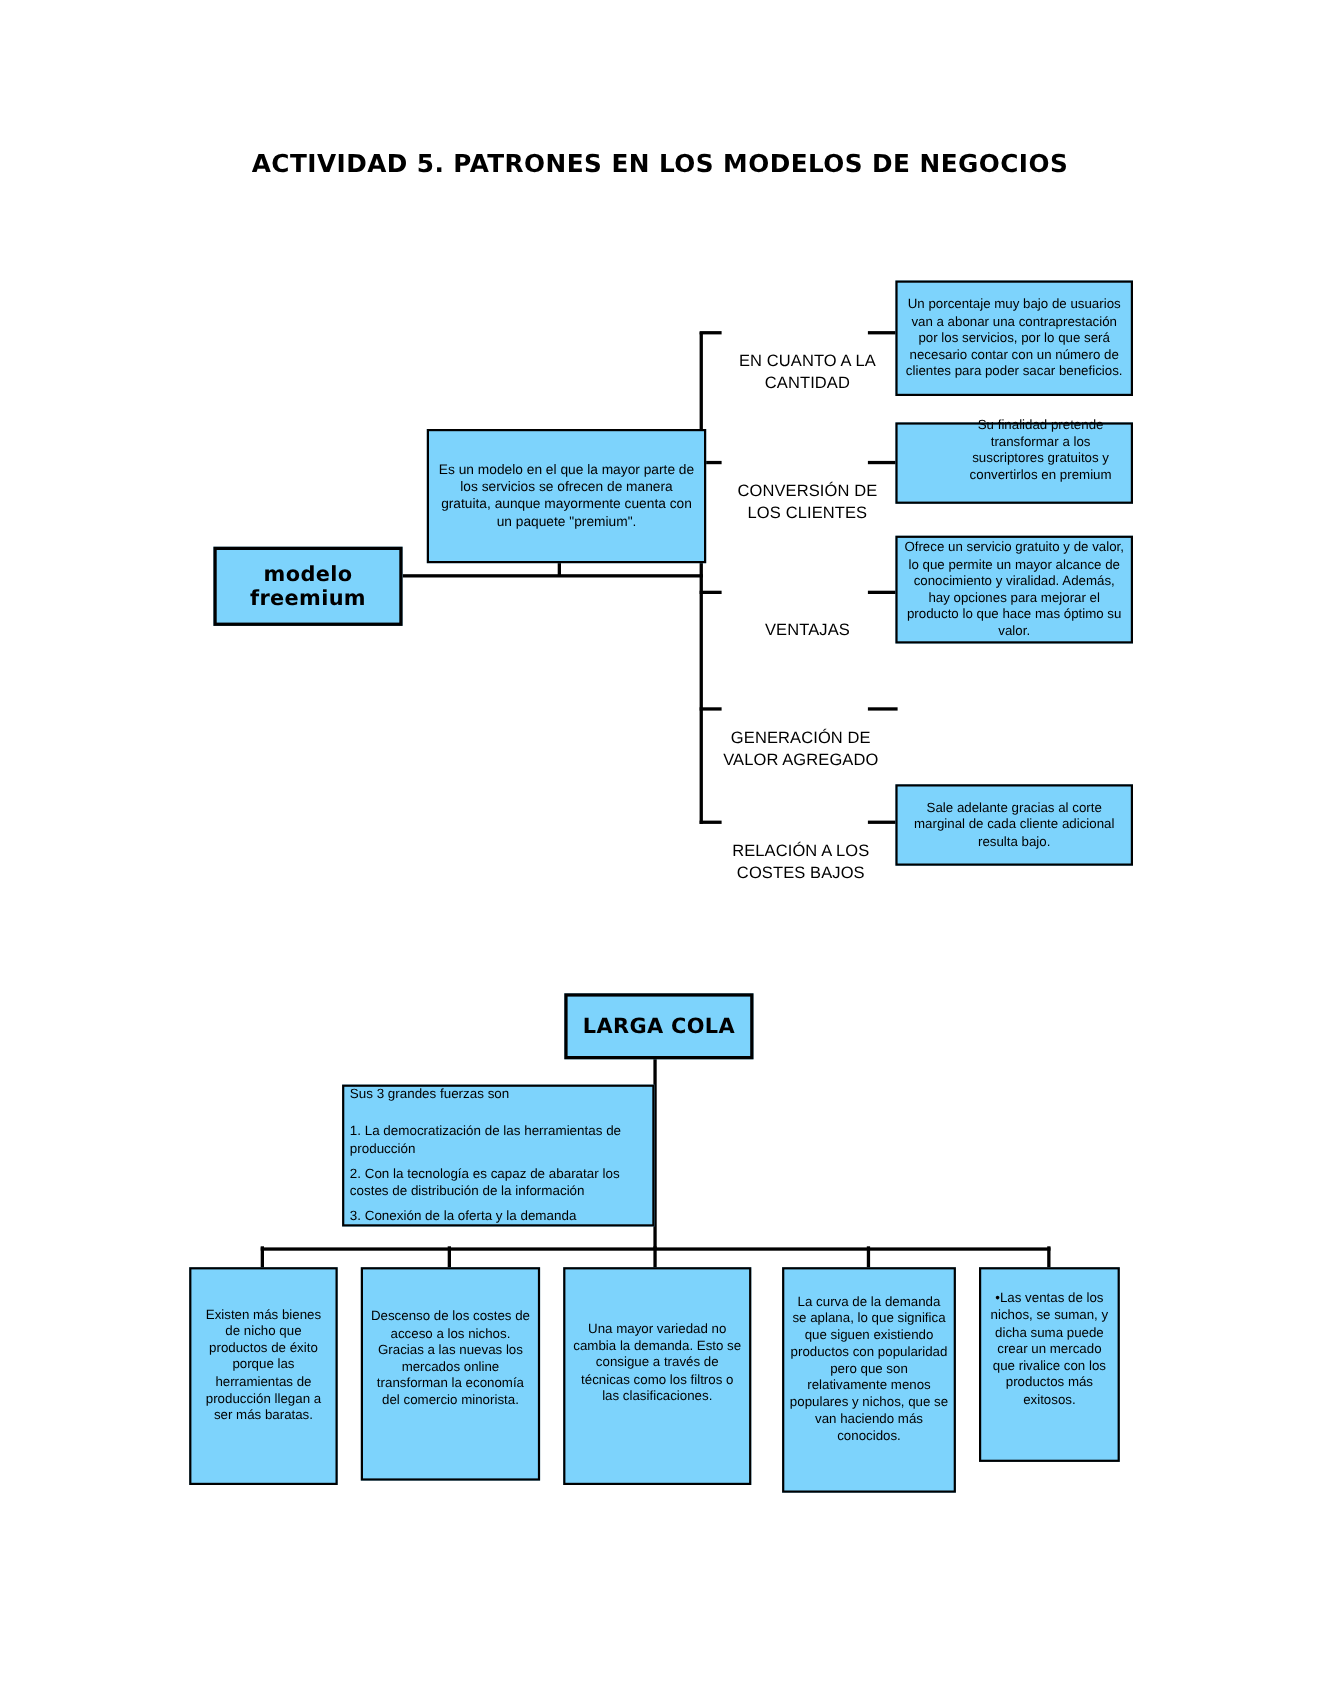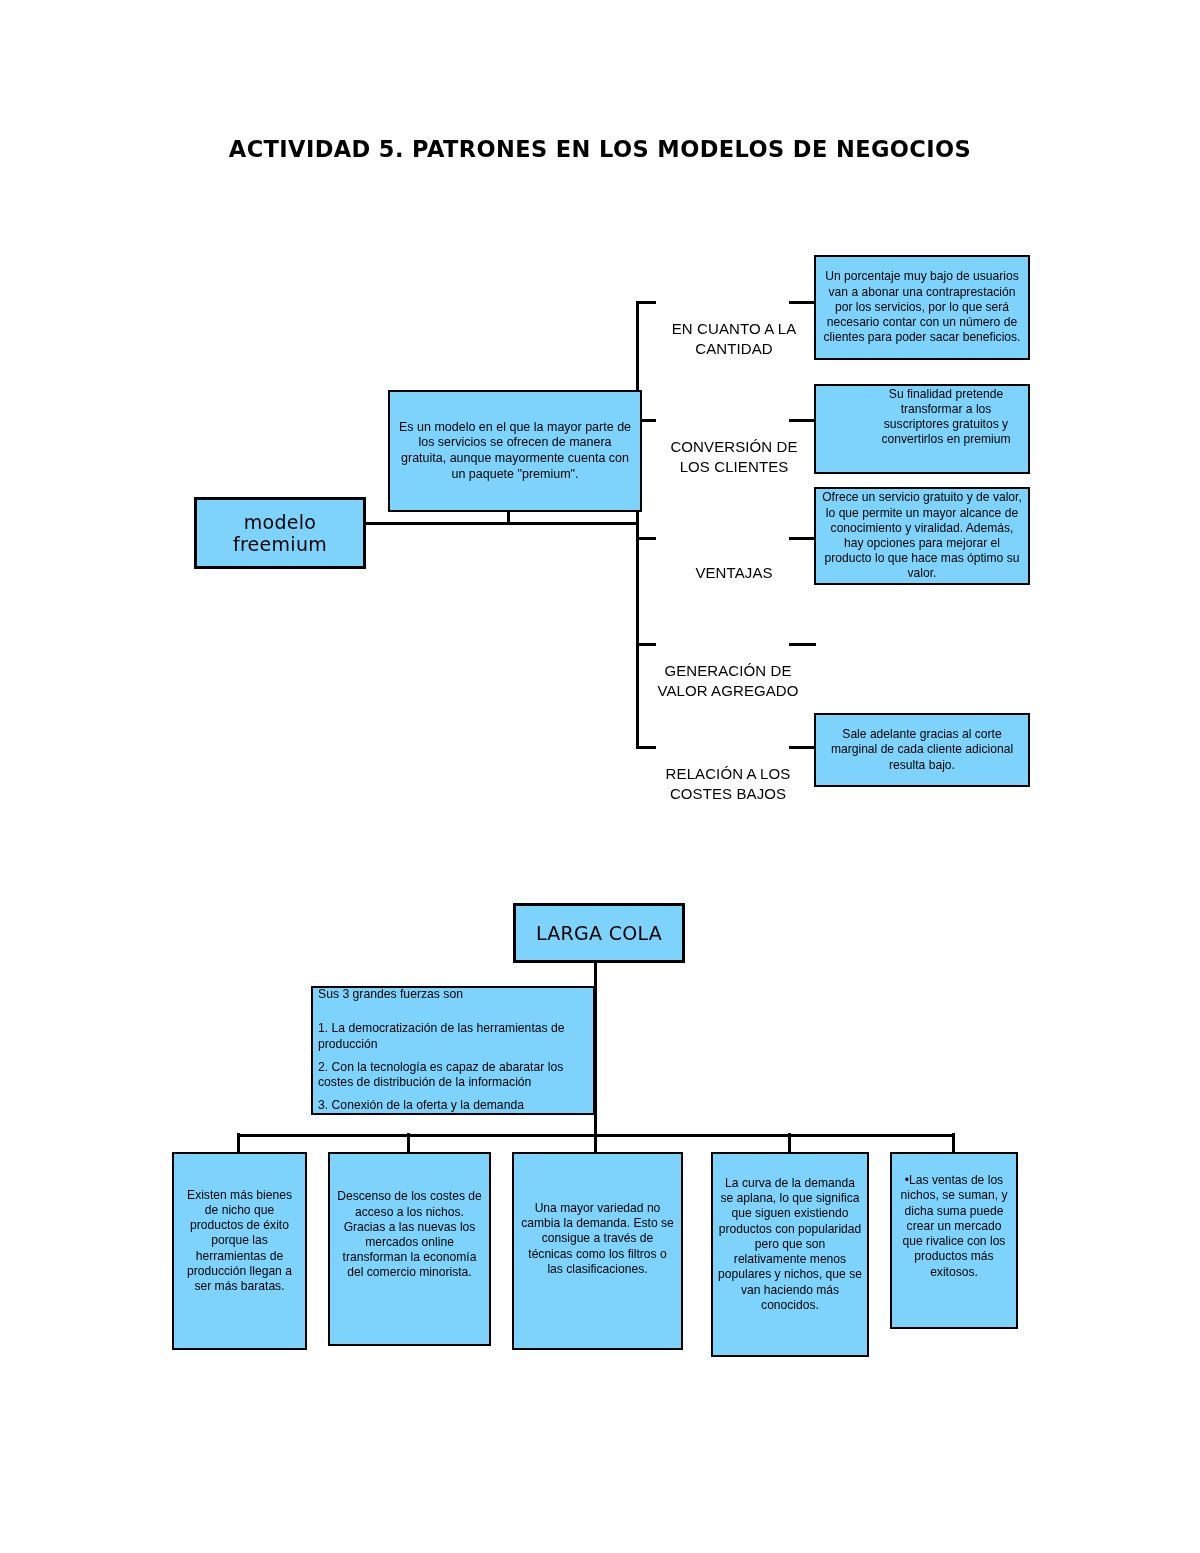--- a/index.html
+++ b/index.html
@@ -42,21 +42,21 @@
     z-index: 3;
   }
   .box .inner {
     width: 100%;
     padding: 0 5px;
     box-sizing: border-box;
   }
   .box-heavy { border-width: 3.2px; }
   .node-title {
     font-family: "DejaVu Sans", sans-serif;
-    font-weight: normal;
+    font-weight: bold;
     font-size: 19px;
     letter-spacing: 0.3px;
   }
   .body-text {
     font-size: 12.5px;
     line-height: 1.26;
   }
   .body-text-sm {
     font-size: 12.1px;
     line-height: 1.26;
@@ -114,21 +114,21 @@
   <div class="ln" style="left:636px; top:301px; width:20px; height:3px;"></div>
   <div class="branch-label" style="left:660px; top:287px; width:148px;">EN CUANTO A LA CANTIDAD</div>
   <div class="ln" style="left:789px; top:301px; width:27px; height:3px;"></div>
   <div class="box" style="left:814px; top:255px; width:216px; height:105px;">
     <div class="inner body-text-sm">Un porcentaje muy bajo de usuarios van a abonar una contraprestación por los servicios, por lo que será necesario contar con un número de clientes para poder sacar beneficios.</div>
   </div>
 
   <div class="ln" style="left:636px; top:419px; width:20px; height:3px;"></div>
   <div class="branch-label" style="left:660px; top:405px; width:148px;">CONVERSIÓN DE LOS CLIENTES</div>
   <div class="ln" style="left:789px; top:419px; width:27px; height:3px;"></div>
-  <div class="box" style="left:814px; top:384px; width:216px; height:90px;padding-left:48px;">
+  <div class="box" style="left:814px; top:384px; width:216px; height:74px;padding-left:48px;">
     <div class="inner body-text-sm" style="position:relative; top:-12px;">Su finalidad pretende transformar a los suscriptores gratuitos y convertirlos en premium</div>
   </div>
 
   <div class="ln" style="left:636px; top:537px; width:20px; height:3px;"></div>
   <div class="branch-label" style="left:660px; top:531px; width:148px;">VENTAJAS</div>
   <div class="ln" style="left:789px; top:537px; width:27px; height:3px;"></div>
   <div class="box" style="left:814px; top:487px; width:216px; height:98px;">
     <div class="inner body-text-sm">Ofrece un servicio gratuito y de valor, lo que permite un mayor alcance de conocimiento y viralidad. Además, hay opciones para mejorar el producto lo que hace mas óptimo su valor.</div>
   </div>
 

